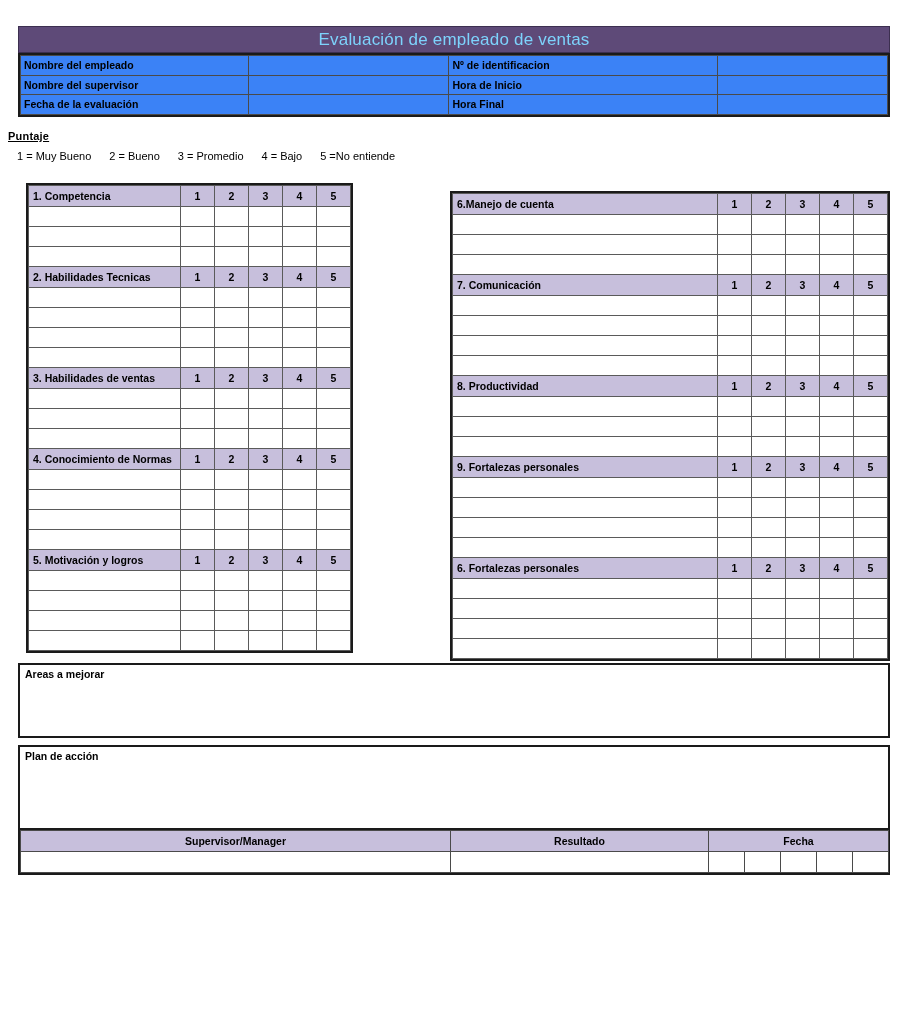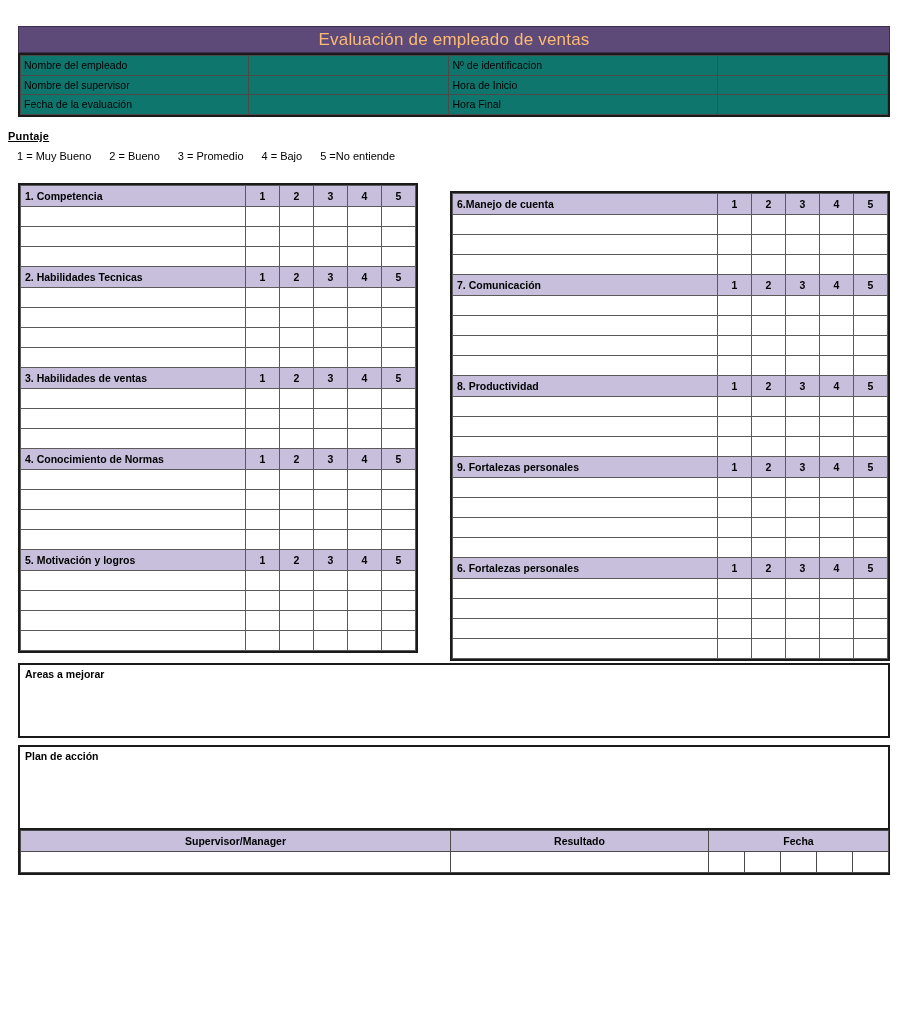--- a/index.html
+++ b/index.html
@@ -48,21 +48,21 @@
     width: 872px;
     height: 27px;
     background: #5E4A78;
     border: 1px solid #3c2f50;
     box-sizing: border-box;
     display: flex;
     align-items: center;
     justify-content: center;
   }
   #title-bar .title-text {
-    color: #fdba74;
+    color: #7dd3fc;
     font-size: 17px;
     font-weight: 400;
     letter-spacing: .2px;
   }
 
   
   #info-table-wrap {
     left: 18px;
     top: 53px;
     width: 872px;
@@ -70,23 +70,23 @@
   #info-table {
     border-collapse: collapse;
     table-layout: fixed;
     width: 100%;
     font-size: 10.5px;
   }
   #info-table td {
     border: 1px solid #4a4a4a;
     height: 18.6px;
     padding: 0 0 0 3px;
-    background: #0f766e;
+    background: #3b82f6;
     vertical-align: middle;
-    font-weight: normal;
+    font-weight: bold;
     white-space: nowrap;
     overflow: hidden;
   }
   #info-table td.blank { padding: 0; }
   #info-outer {
     border: 2.5px solid #1a1a1a;
     box-sizing: border-box;
   }
 
   
@@ -106,21 +106,21 @@
     letter-spacing: .2px;
   }
   #legend .legend-scale {
     font-size: 11px;
     display: inline-block;
     white-space: nowrap;
   }
   #legend .legend-scale span { padding: 0 9px; }
 
   
-  #left-table-wrap  { left: 18px;  top: 183px; width: 400px; }
+  #left-table-wrap  { left: 26px;  top: 183px; width: 327px; }
   #right-table-wrap { left: 450px; top: 191px; width: 440px; }
 
   table.rating { font-size: 10.5px; }
   table.rating col.c-label  { }
   table.rating col.c-score  { width: 34px; }
 
   table.rating td.sec-label {
     background: #C7BFDC;
     font-weight: bold;
     padding-left: 4px;

